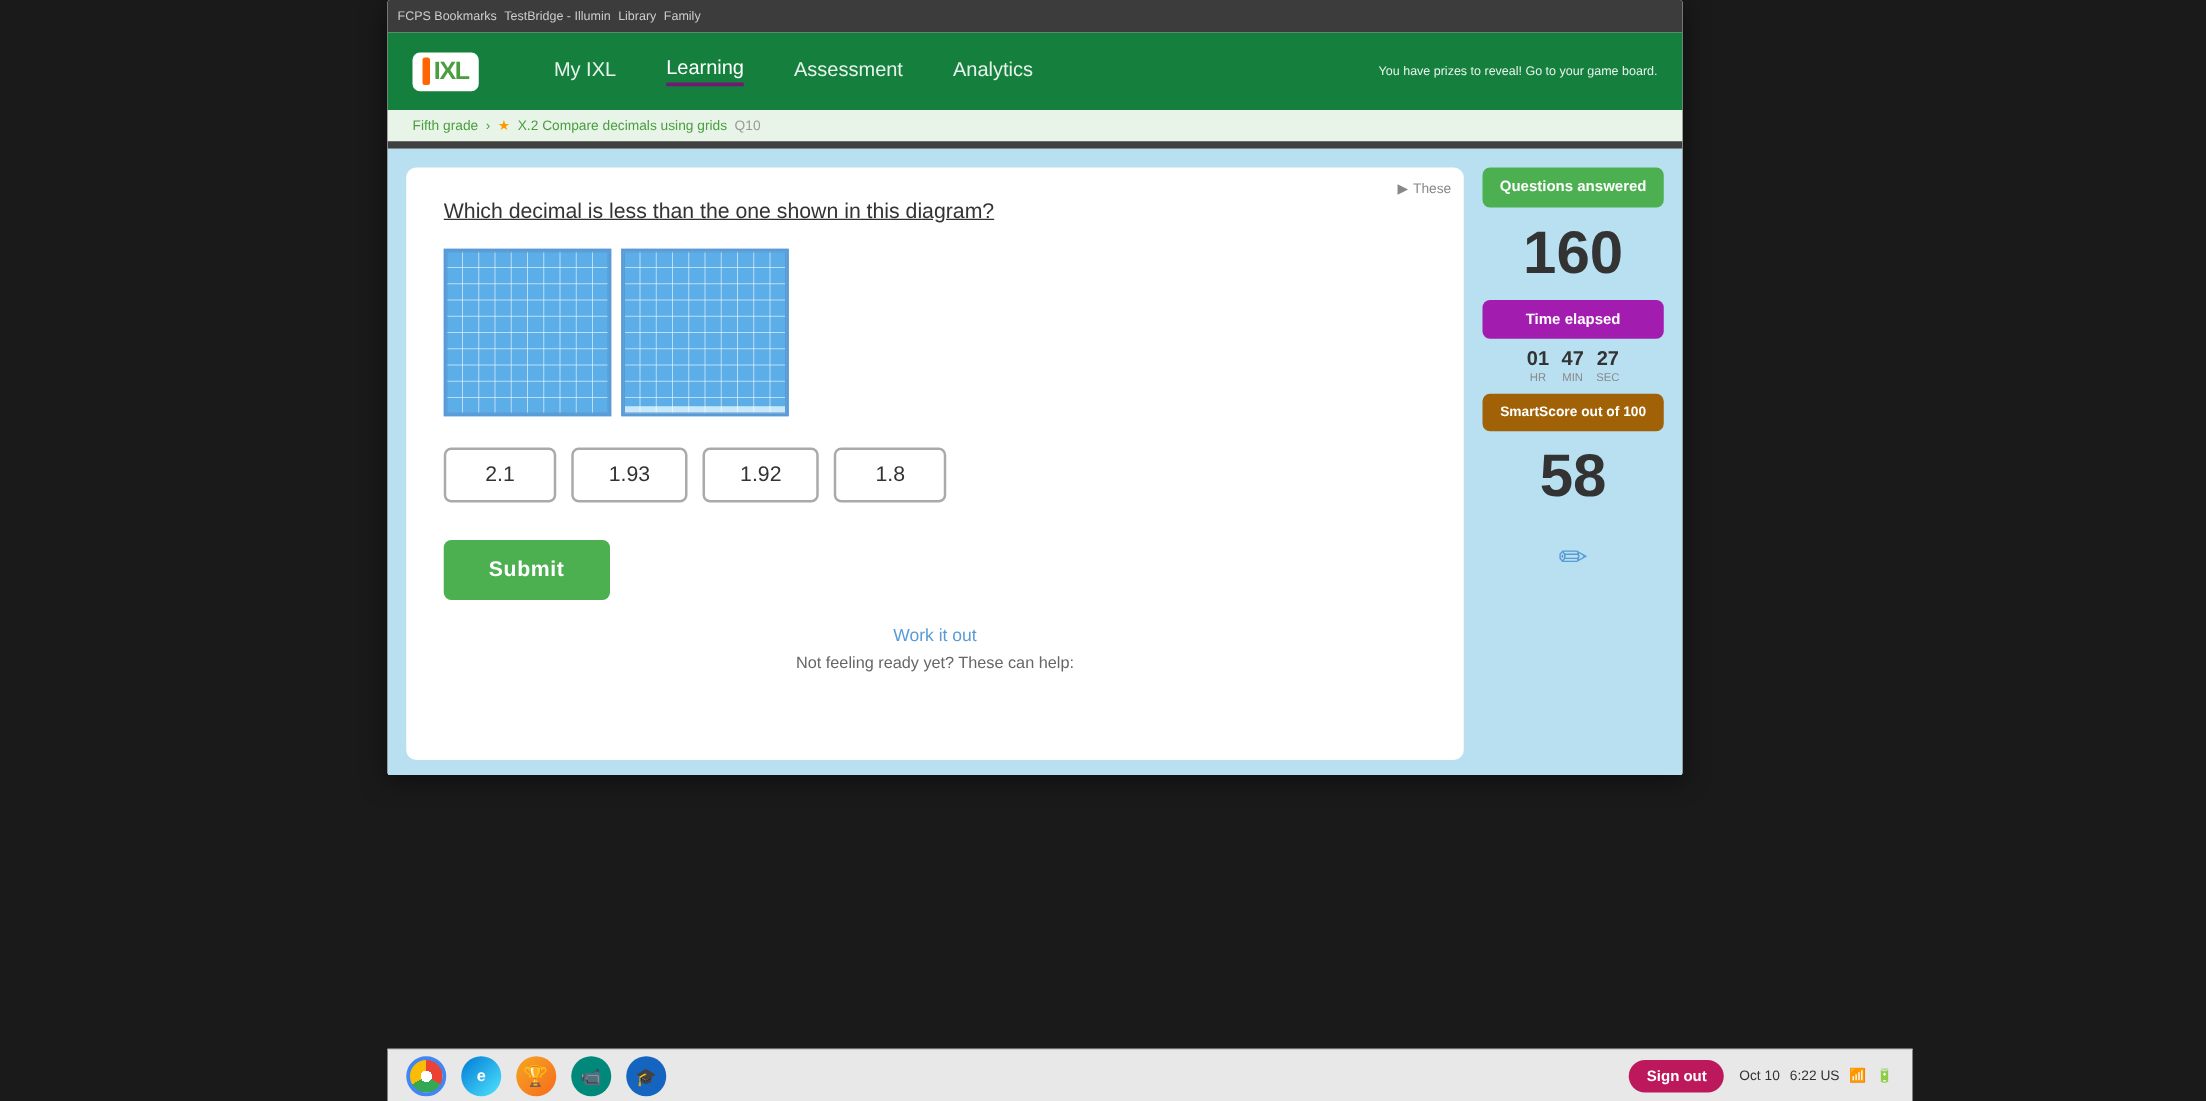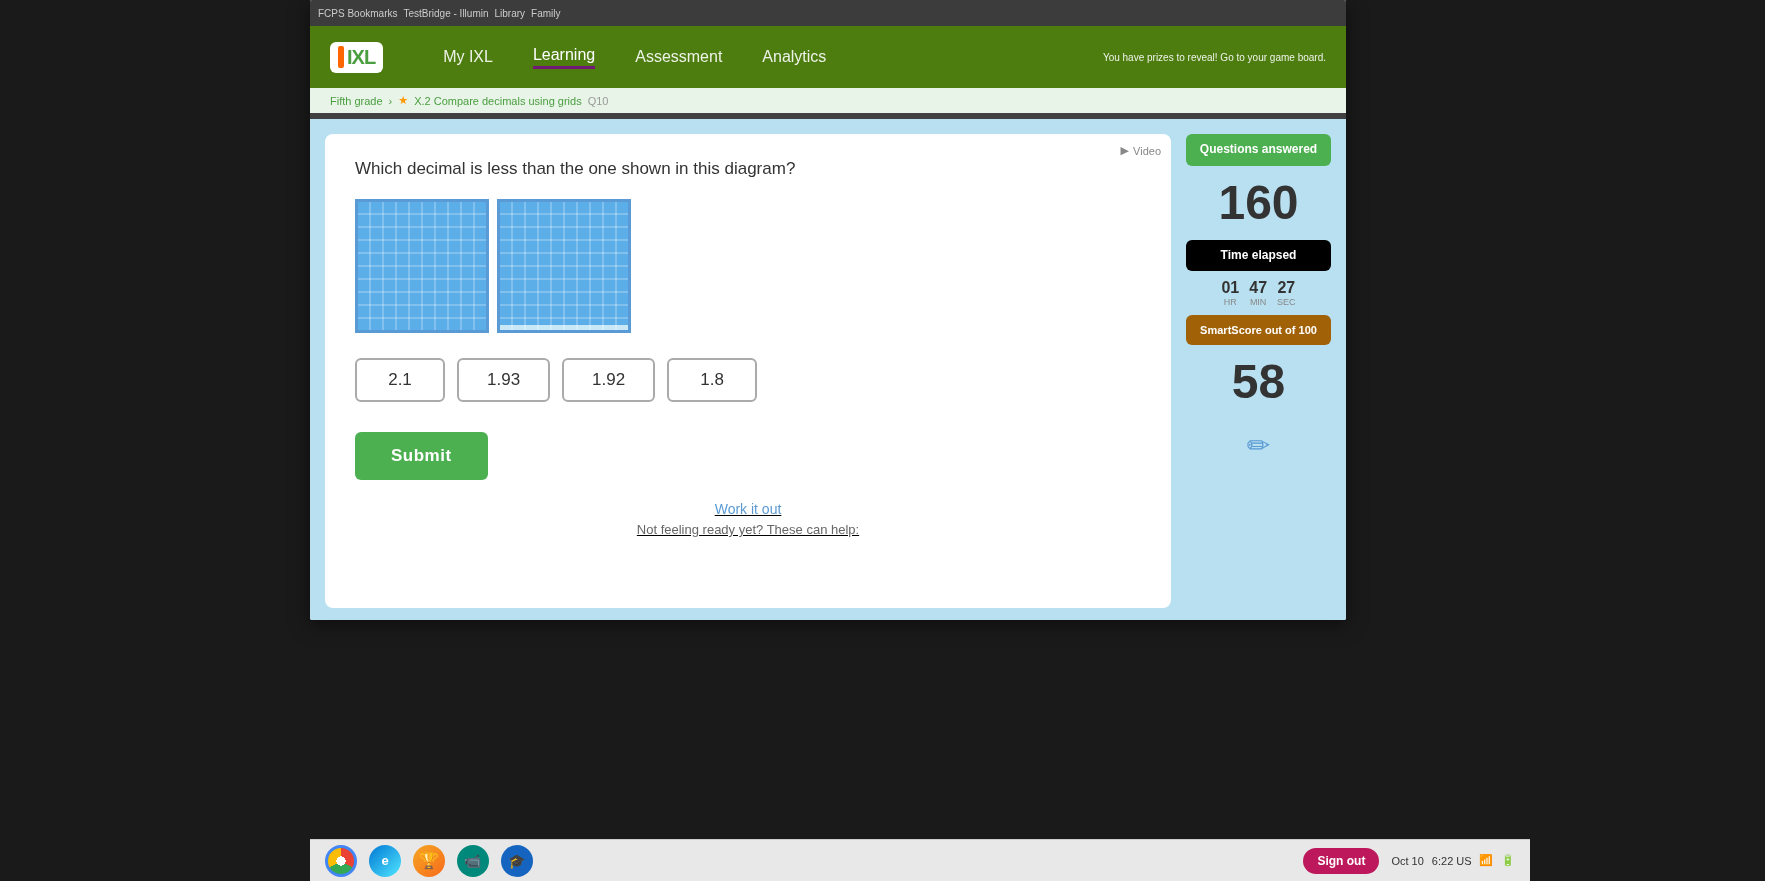--- a/index.html
+++ b/index.html
@@ -41,21 +41,21 @@
       padding: 0 8px;
       gap: 6px;
     }
     .browser-bar-text {
       color: #ccc;
       font-size: 10px;
     }
 
     
     .ixl-header {
-      background: #4d7c0f;
+      background: #15803d;
       height: 62px;
       display: flex;
       align-items: center;
       padding: 0 20px;
       position: relative;
     }
     .ixl-logo {
       background: #fff;
       border-radius: 6px;
       padding: 4px 8px;
@@ -135,20 +135,21 @@
       flex: 1;
       padding: 25px 30px;
       position: relative;
     }
 
     .question-text {
       font-size: 17px;
       color: #333;
       margin-bottom: 20px;
       font-weight: 400;
+      text-decoration: underline;
     }
 
     .grid-container {
       display: flex;
       gap: 8px;
       margin-bottom: 25px;
     }
 
     .decimal-grid {
       border: 2px solid #5b9bd5;
@@ -189,21 +190,20 @@
       padding: 14px 36px;
       font-size: 17px;
       font-weight: 700;
       cursor: pointer;
       letter-spacing: 0.5px;
     }
 
     .work-it-out {
       text-align: center;
       margin-top: 20px;
-      text-decoration: underline;
     }
     .work-it-out-link {
       color: #5b9bd5;
       font-size: 14px;
       cursor: pointer;
       text-decoration: none;
     }
     .not-ready-text {
       color: #666;
       font-size: 13px;
@@ -236,21 +236,21 @@
     .score-number {
       font-size: 48px;
       font-weight: 700;
       color: #333;
       line-height: 1;
       margin: 5px 0;
       text-align: center;
     }
 
     .time-elapsed-btn {
-      background: #000000;
+      background: #a21caf;
       color: #fff;
       border: none;
       border-radius: 6px;
       padding: 8px 12px;
       font-size: 12px;
       font-weight: 700;
       cursor: pointer;
       text-align: center;
       width: 100%;
       line-height: 1.3;
@@ -410,21 +410,21 @@
     <span>X.2 Compare decimals using grids</span>
     <span style="color:#999;">Q10</span>
   </div>
 
   <div class="main-content">
 
     <div class="question-card">
 
       <div class="video-link">
         <span>▶</span>
-        <span>Video</span>
+        <span>These</span>
       </div>
 
       <p class="question-text">Which decimal is less than the one shown in this diagram?</p>
 
       
       <div class="grid-container">
 
         <div class="decimal-grid">
           <svg class="grid-svg" viewBox="0 0 130 130" xmlns="http://www.w3.org/2000/svg">
             <rect width="130" height="130" fill="#5baee8"></rect>

